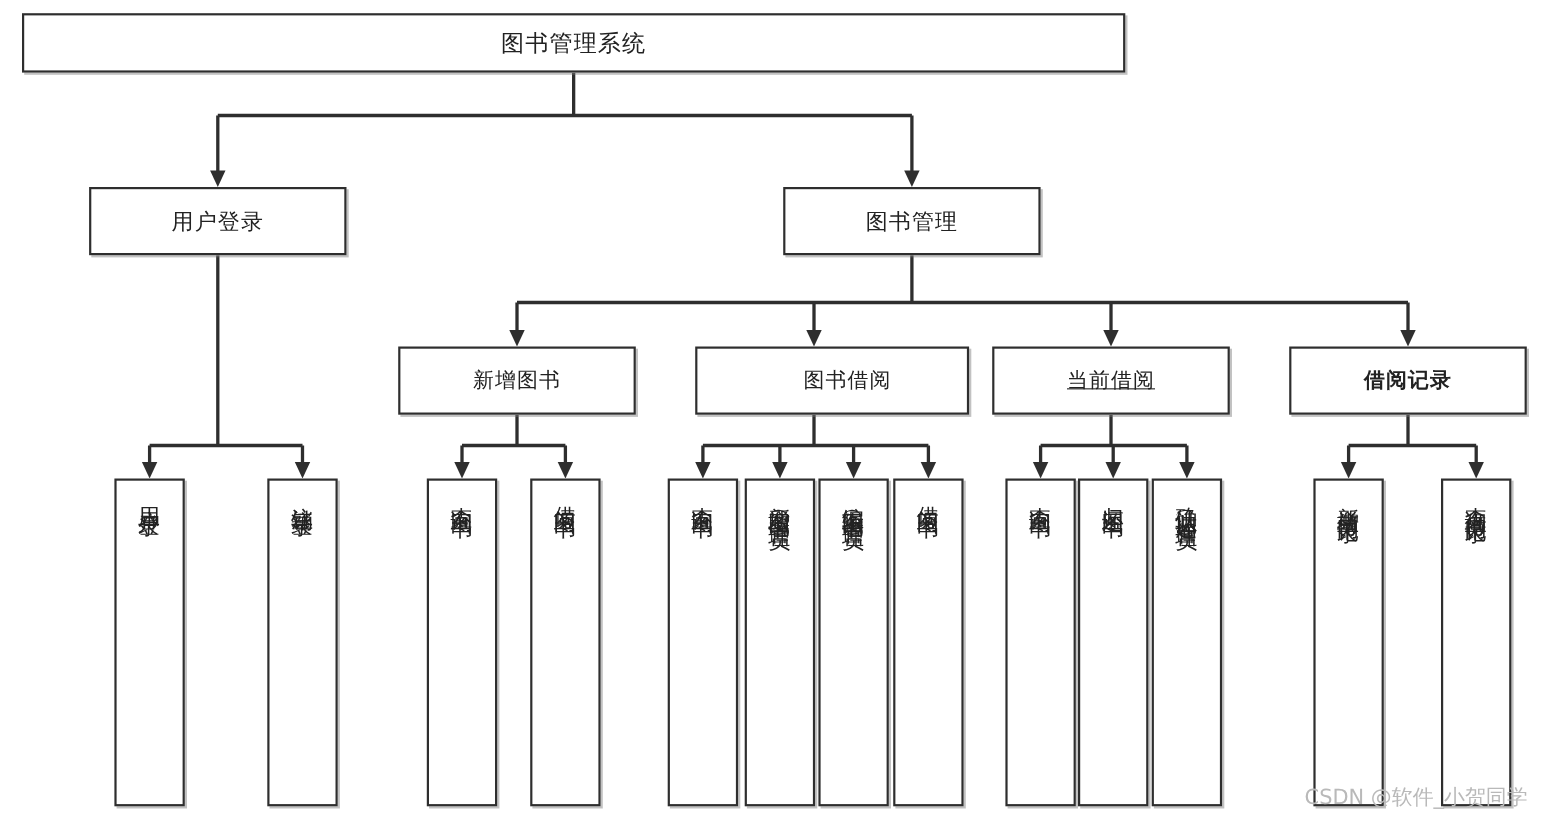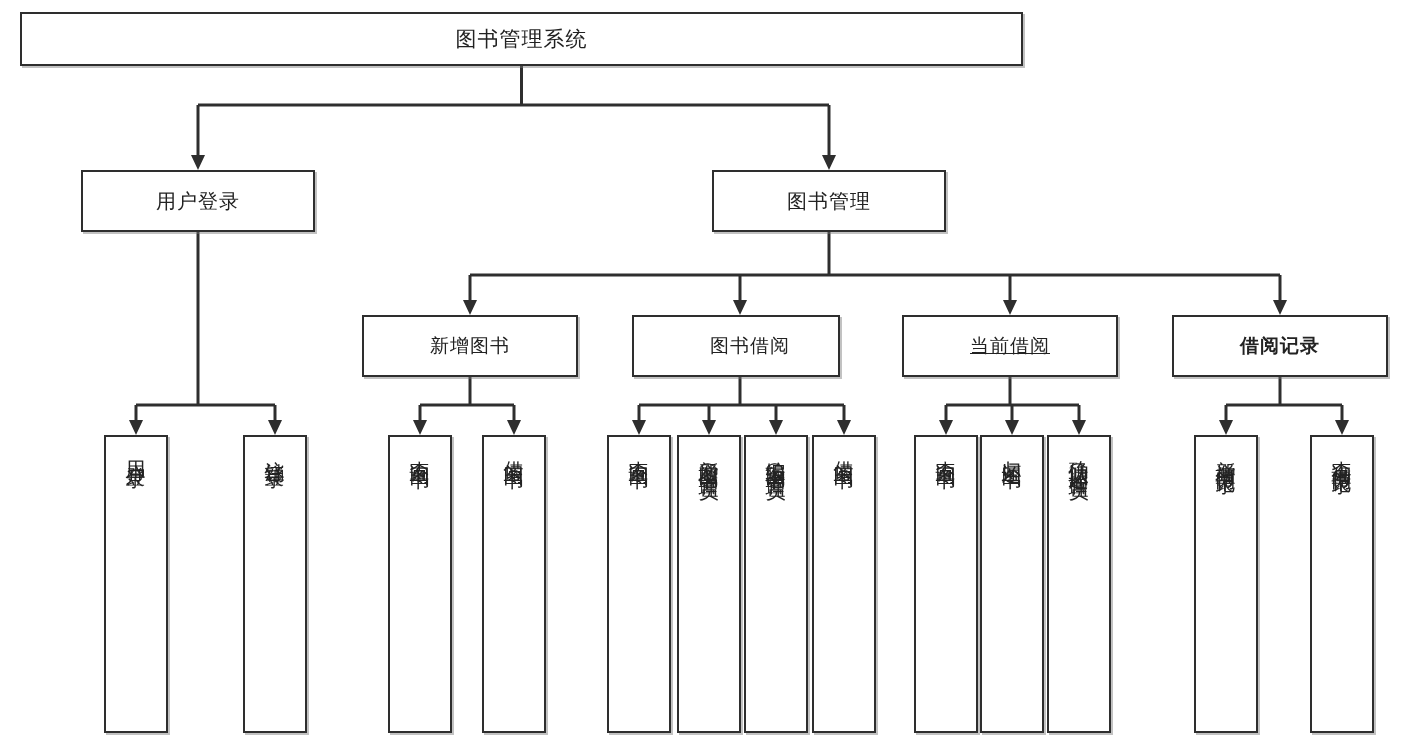--- a/index.html
+++ b/index.html
@@ -136,21 +136,21 @@
       </div>
       <div class="node level1" style="left: 81px; top: 170px; width: 234px; height: 62px;">
         <span class="htext">用户登录</span>
       </div>
       <div class="node level1" style="left: 712px; top: 170px; width: 234px; height: 62px;">
         <span class="htext">图书管理</span>
       </div>
       <div class="node level2" style="left: 362px; top: 315px; width: 216px; height: 62px;">
         <span class="htext">新增图书</span>
       </div>
-      <div class="node level2" style="left: 632px; top: 315px; width: 208px; height: 62px; padding-left: 28px;">
+      <div class="node level2" style="left: 632px; top: 315px; width: 249px; height: 62px; padding-left: 28px;">
         <span class="htext">图书借阅</span>
       </div>
       <div class="node level2" style="left: 902px; top: 315px; width: 216px; height: 62px; text-decoration: underline;">
         <span class="htext">当前借阅</span>
       </div>
       <div class="node level2" style="left: 1172px; top: 315px; width: 216px; height: 62px; font-weight: bold;">
         <span class="htext">借阅记录</span>
       </div>
       <div class="node level3 leaf" style="left: 104px; top: 435px; width: 64px; height: 298px;">
         <span class="vtext">用户登录</span>
@@ -185,13 +185,14 @@
       <div class="node level3 leaf" style="left: 1047px; top: 435px; width: 64px; height: 298px;">
         <span class="vtext">确认归还（管理员）</span>
       </div>
       <div class="node level3 leaf" style="left: 1194px; top: 435px; width: 64px; height: 298px;">
         <span class="vtext">新增借阅记录</span>
       </div>
       <div class="node level3 leaf" style="left: 1310px; top: 435px; width: 64px; height: 298px;">
         <span class="vtext">查询借阅记录</span>
       </div>
     </div>
+  <div class="watermark">CSDN @软件_小贺同学</div>
 </div>
 
 </body></html>

